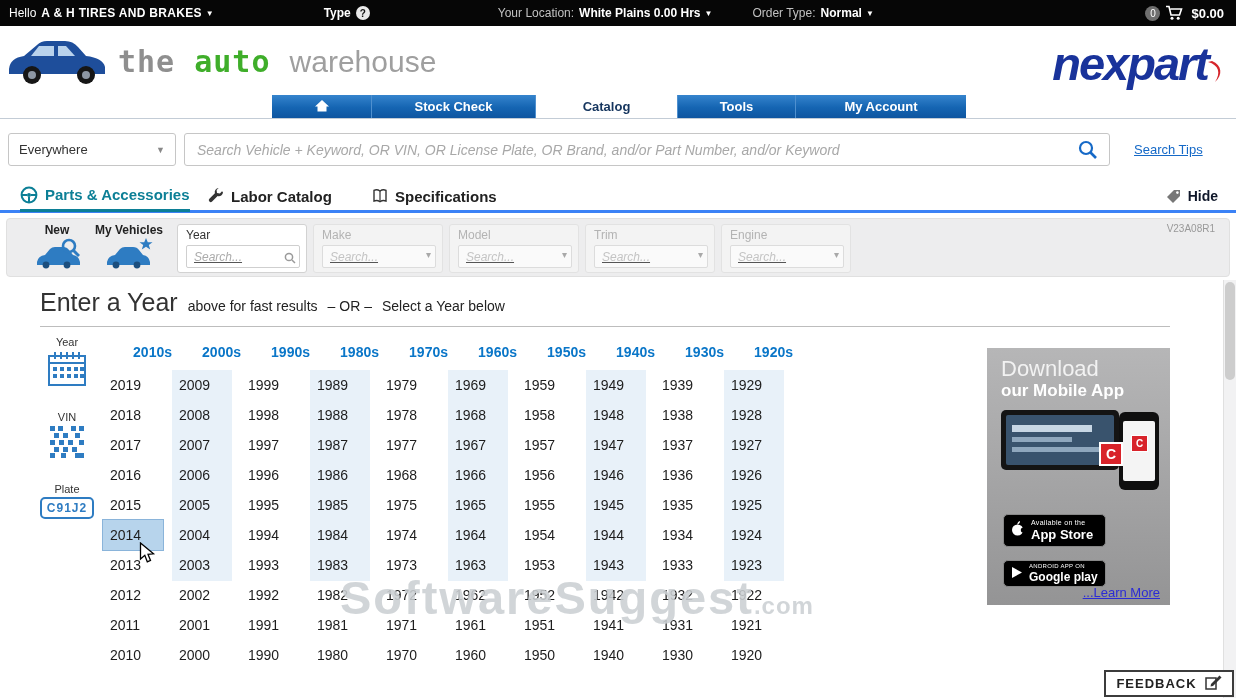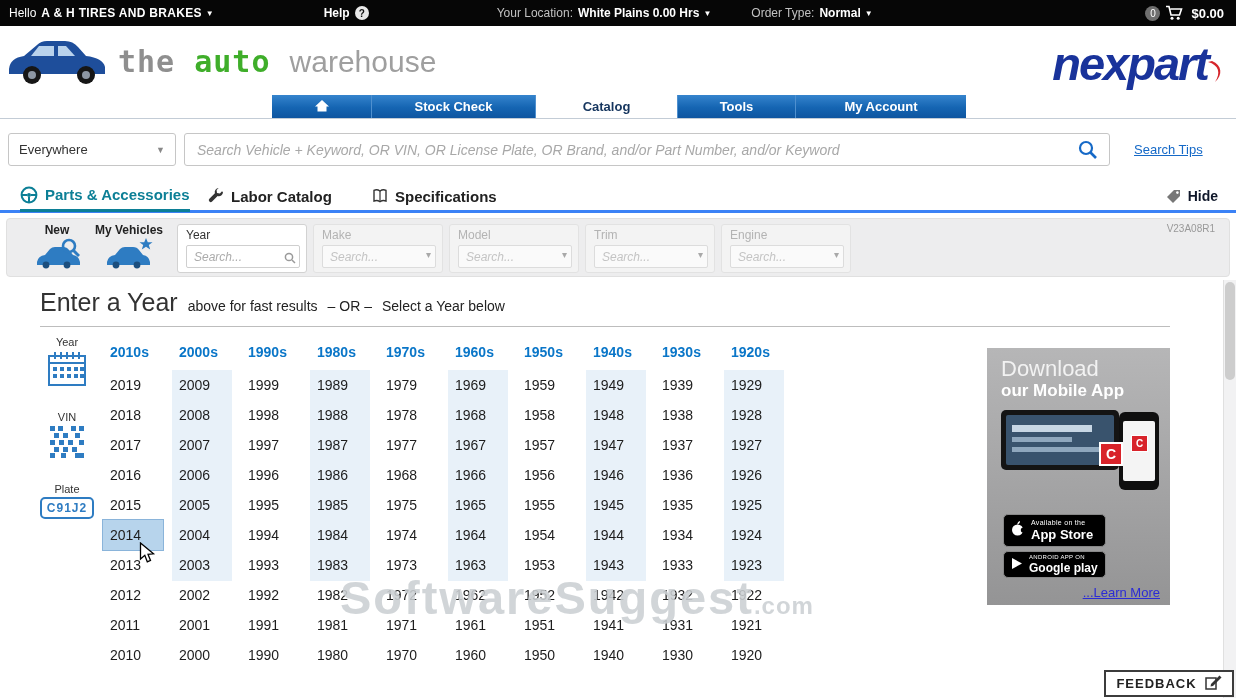--- a/index.html
+++ b/index.html
@@ -79,21 +79,21 @@
   .vshort-my { left:84px; width:76px; }
   .vshort-label { font-size:12px; font-weight:bold; color:#222; margin-bottom:1px; }
   .vfield { position:absolute; top:5px; width:130px; height:49px; border-radius:3px; padding:3px 8px; }
   .vfield.enabled { background:#fff; border:1px solid #d2d2d2; }
   .vfield.disabled { background:#f3f3f3; border:1px solid #e2e2e2; }
   .vf-0 { left:170px; } .vf-1 { left:306px; } .vf-2 { left:442px; } .vf-3 { left:578px; } .vf-4 { left:714px; }
   .vsel-label { font-size:12px; color:#333; margin-bottom:3px; }
   .vfield.disabled .vsel-label { color:#b3b3b3; }
   .vsel-input-wrap { position:relative; width:114px; height:23px; }
   .vsel-input { width:100%; height:100%; border:1px solid #cfcfcf; border-radius:2px; font-size:12px;
-                padding:0 20px 0 7px; color:#555; outline:none; background:#fff; }
+                padding:0 20px 0 7px; color:#555; outline:none; background:#fff;text-decoration:underline; }
   .vsel-input::placeholder { color:#ababab; font-style:italic; }
   .vfield.disabled .vsel-input { background:#fafafa; border-color:#dcdcdc; }
   .vfield.disabled .vsel-input::placeholder { color:#c4c4c4; }
   .vsel-glyph { position:absolute; right:4px; top:5px; }
   .vsel-caret { position:absolute; right:5px; top:4px; font-size:10px; color:#a9a9a9; }
   .vversion { position:absolute; right:14px; top:4px; font-size:10px; color:#999; }
 
   
   .main { position:absolute; top:277px; left:0; width:1223px; height:421px; background:#fff; }
   .title-row { position:absolute; left:40px; top:11px; display:flex; align-items:baseline; gap:10px; }
@@ -103,21 +103,21 @@
 
   .rail { position:absolute; left:38px; top:59px; width:58px; text-align:center; }
   .rail-item { margin-bottom:20px; cursor:pointer; }
   .rail-label { font-size:11px; color:#333; margin-bottom:2px; }
   .plate-box { display:inline-block; border:2px solid #2e7cc2; border-radius:5px; padding:2px 5px;
                color:#2e7cc2; font-weight:bold; font-size:12px; letter-spacing:1px; background:#fff; }
 
   .year-grid { position:absolute; left:103px; top:63px; display:flex; }
   .decade-col { width:69px; }
   .decade-header { height:30px; line-height:24px; font-weight:bold; color:#0a76c8; font-size:14px;
-                   padding-left:7px; cursor:pointer; }
+                   padding-left:7px; cursor:pointer;text-align:right; }
   .year-list { width:60px; }
   .year-list.shaded { background:linear-gradient(#e8f1f9,#e8f1f9) no-repeat; background-size:100% 211px; }
   .year-cell { height:30px; line-height:30px; font-size:14px; color:#1d1d1d; padding-left:7px; cursor:pointer; }
   .year-cell.highlighted { background:#b7d4ec; outline:1px solid #8ab4da; }
 
   
   .ad { position:absolute; left:987px; top:348px; width:183px; height:257px; z-index:4;
         background:linear-gradient(180deg,#b6b6b7,#949495); overflow:hidden; cursor:pointer; }
   .ad-line1 { position:absolute; left:14px; top:8px; font-size:22px; color:#f2f2f2; }
   .ad-line2 { position:absolute; left:14px; top:33px; font-size:17px; font-weight:bold; color:#fff; }
@@ -128,21 +128,21 @@
   .ad-card-stripe3 { position:absolute; left:6px; top:32px; width:88px; height:5px; background:#8fa7bd; }
   .ad-logo-sq { position:absolute; display:flex; align-items:center; justify-content:center;
                 background:#d8232a; color:#fff; font-weight:bold; border:2px solid #fff; }
   .ad-logo-main { left:112px; top:94px; width:24px; height:24px; font-size:14px; }
   .ad-phone { position:absolute; left:132px; top:64px; width:40px; height:78px; background:#0f0f0f; border-radius:6px; }
   .ad-phone-screen { position:absolute; left:4px; top:9px; right:4px; bottom:9px; background:#f4f4f4; border-radius:2px; }
   .ad-logo-small { left:8px; top:14px; width:17px; height:17px; font-size:10px; border-width:1px; }
   .badge { position:absolute; background:#000; border:1px solid #888; border-radius:5px; color:#fff;
            display:flex; align-items:center; padding:2px 7px; gap:6px; cursor:pointer; }
   .badge-appstore { left:16px; top:166px; width:103px; height:33px; }
-  .badge-gplay { left:16px; top:203px; width:103px; height:27px; }
+  .badge-gplay { left:16px; top:212px; width:103px; height:27px; }
   .badge-text { display:flex; flex-direction:column; justify-content:center; }
   .badge-small { font-size:7px; letter-spacing:.3px; line-height:1.2; }
   .badge-big { font-size:13px; font-weight:bold; line-height:1.1; }
   .badge-gplay .badge-small { font-size:6px; }
   .badge-gplay .badge-big { font-size:12px; }
   .ad-learn { position:absolute; right:10px; bottom:5px; color:#2b2bd5; text-decoration:underline; font-size:13px; }
 
   
   .watermark { position:absolute; left:340px; top:570px; z-index:6; pointer-events:none;
                font-size:47px; font-weight:bold; color:rgba(203,207,211,0.88); letter-spacing:2px; white-space:nowrap; }
@@ -158,21 +158,21 @@
 </head>
 <body>
 
 <div class="app">
 
   <header class="topbar">
     <span class="tb-hello">Hello</span>
     <span class="tb-account">A &amp; H TIRES AND BRAKES</span>
     <span class="caret">▼</span>
     <span class="tb-help">
-      <span>Help</span>
+      <span>Type</span>
       <span class="help-badge">?</span>
     </span>
     <span class="tb-loc">
       <span>Your Location:</span>
       <b>White Plains 0.00 Hrs</b>
       <span class="caret">▼</span>
     </span>
     <span class="tb-order">
       <span>Order Type:</span>
       <b>Normal</b>

